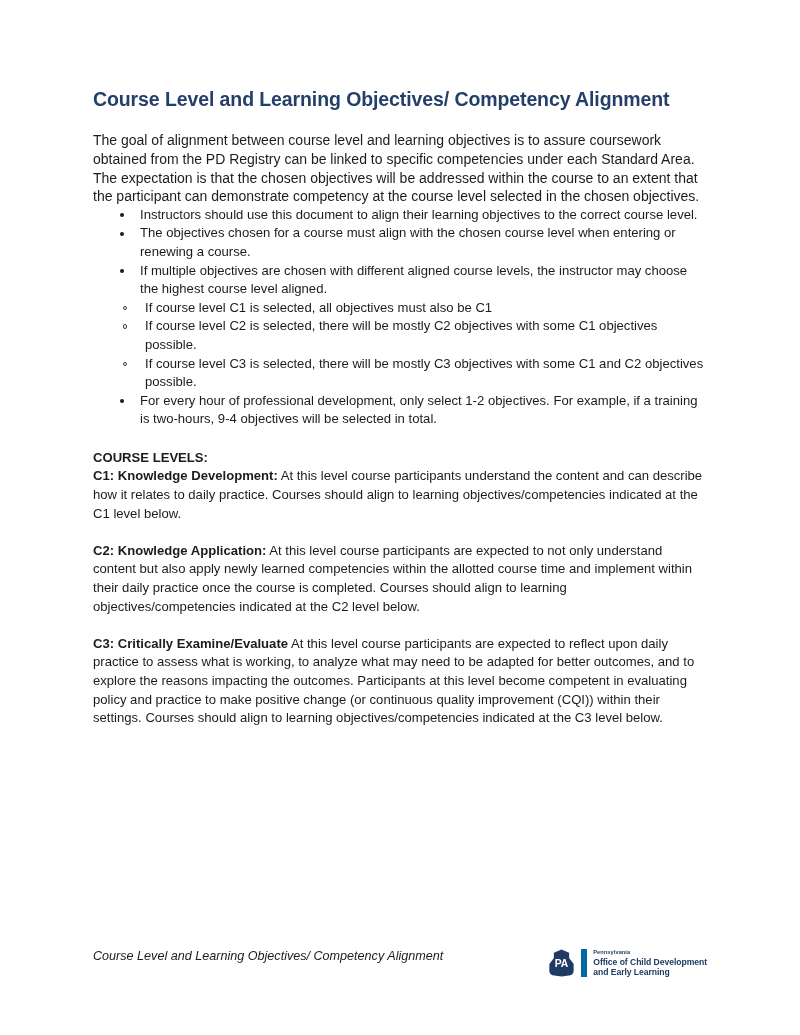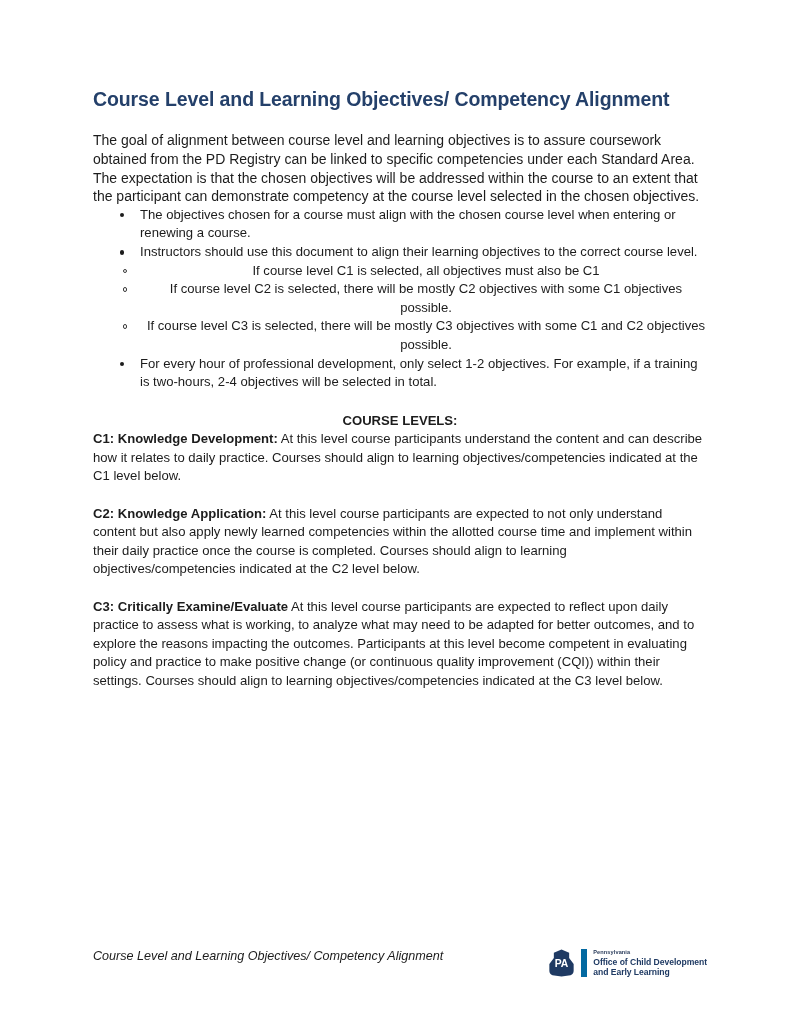--- a/index.html
+++ b/index.html
@@ -64,39 +64,37 @@
     list-style: none;
     margin: 0;
     padding: 0;
   }
   ul.sub > li {
     position: relative;
     padding-left: 52px;
     font-size: 13.1px;
     line-height: 18.6px;
     color: #1c1c1c;
-    text-align: center;
   }
   ul.sub > li > .circ {
     position: absolute;
     left: 30px;
     top: 7px;
     width: 4.4px;
     height: 4.4px;
     border: 1px solid #3a3a3a;
     border-radius: 50%;
     box-sizing: border-box;
   }
   .levels-head {
     font-size: 13.1px;
     font-weight: bold;
     line-height: 18.6px;
     margin: 20px 0 0 0;
     color: #1c1c1c;
-    text-align: center;
   }
   .level-block {
     font-size: 13.1px;
     line-height: 18.6px;
     margin: 0;
     color: #1c1c1c;
   }
   .level-block + .level-block {
     margin-top: 18.6px;
   }
@@ -160,25 +158,29 @@
 
   <div class="content">
 
     <h1 class="doc-title">Course Level and Learning Objectives/ Competency Alignment</h1>
 
     <p class="para">The goal of alignment between course level and learning objectives is to assure coursework obtained from the PD Registry can be linked to specific competencies under each Standard Area. The expectation is that the chosen objectives will be addressed within the course to an extent that the participant can demonstrate competency at the course level selected in the chosen objectives.</p>
 
     <ul class="bullets">
       <li>
         <span class="disc"></span>
+        <span>Instructors should use this document to align their learning objectives to the correct course level.</span>
+      </li>
+      <li>
+        <span class="disc"></span>
         <span>The objectives chosen for a course must align with the chosen course level when entering or renewing a course.</span>
       </li>
       <li>
         <span class="disc"></span>
-        <span>Instructors should use this document to align their learning objectives to the correct course level.</span>
+        <span>If multiple objectives are chosen with different aligned course levels, the instructor may choose the highest course level aligned.</span>
       </li>
     </ul>
 
     <ul class="sub">
       <li>
         <span class="circ"></span>
         <span>If course level C1 is selected, all objectives must also be C1</span>
       </li>
       <li>
         <span class="circ"></span>
@@ -186,21 +188,21 @@
       </li>
       <li>
         <span class="circ"></span>
         <span>If course level C3 is selected, there will be mostly C3 objectives with some C1 and C2 objectives possible.</span>
       </li>
     </ul>
 
     <ul class="bullets">
       <li>
         <span class="disc"></span>
-        <span>For every hour of professional development, only select 1-2 objectives.  For example, if a training is two-hours, 2-4 objectives will be selected in total.</span>
+        <span>For every hour of professional development, only select 1-2 objectives.  For example, if a training is two-hours, 9-4 objectives will be selected in total.</span>
       </li>
     </ul>
 
     <p class="levels-head">COURSE LEVELS:</p>
 
     <p class="level-block" style="margin-top:0;">
       <span class="level-label">C1: Knowledge Development:</span><span> At this level course participants understand the content and can describe how it relates to daily practice. Courses should align to learning objectives/competencies indicated at the C1 level below.</span>
     </p>
 
     <p class="level-block">

